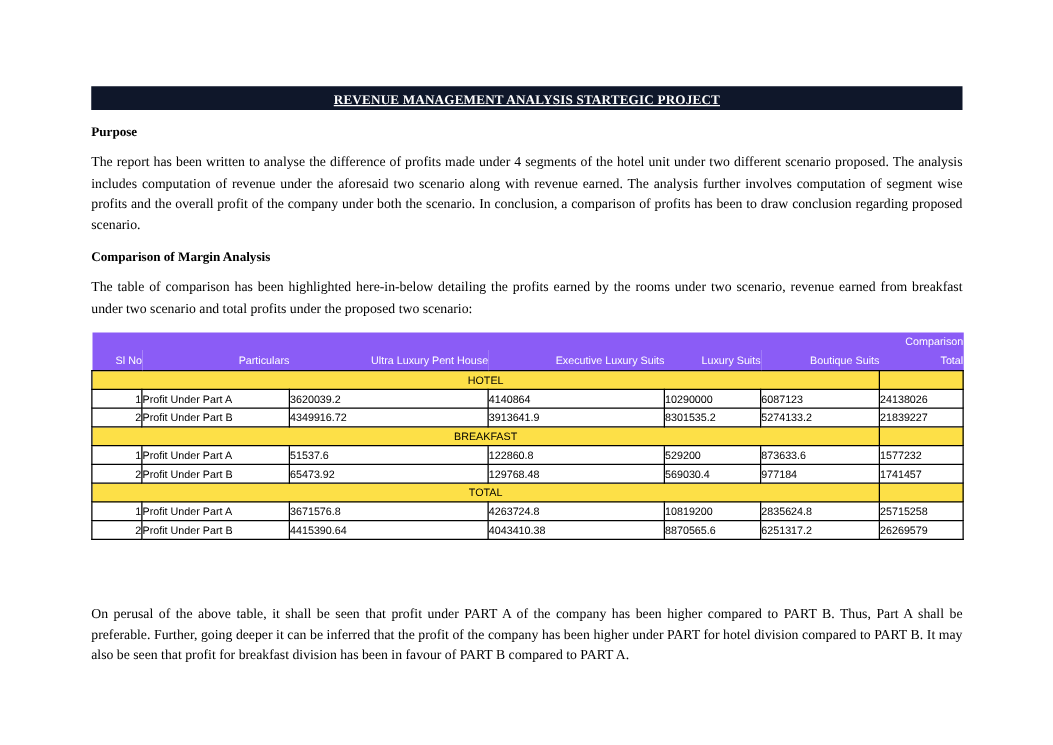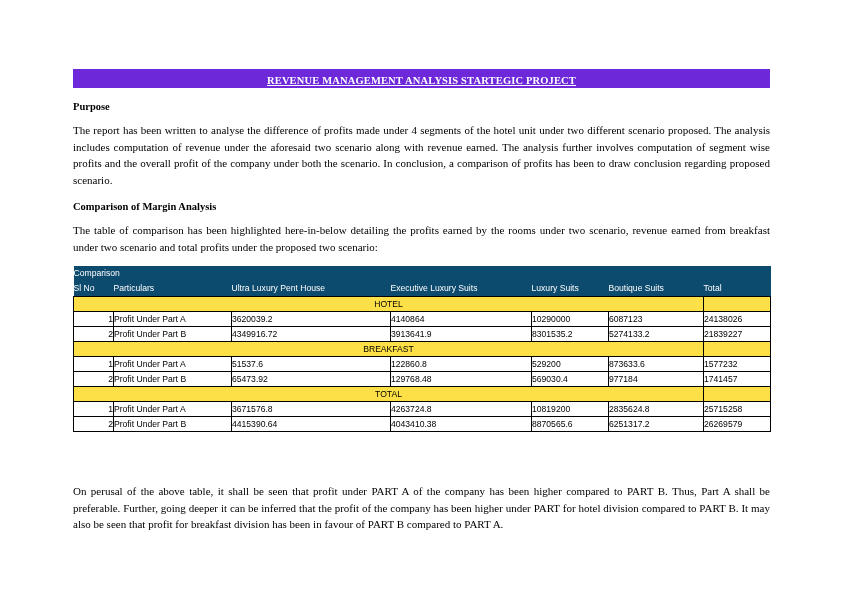--- a/index.html
+++ b/index.html
@@ -23,21 +23,21 @@
   }
   .content {
     position: absolute;
     left: 73px;
     top: 69px;
     width: 697px;
   }
 
   
   .title-banner {
-    background: #6d28d9;
+    background: #0f172a;
     height: 19px;
     line-height: 19px;
     text-align: center;
     width: 697px;
     margin: 0;
     overflow: hidden;
   }
   .title-banner .title-text {
     color: #ffffff;
     font-family: "Liberation Serif", "DejaVu Serif", serif;
@@ -77,26 +77,26 @@
     font-family: "Liberation Sans", "DejaVu Sans", sans-serif;
     table-layout: fixed;
   }
   table.cmp td, table.cmp th {
     padding: 0;
     margin: 0;
     font-weight: normal;
     vertical-align: middle;
   }
   .hdr-block td {
-    background: #0c4a6e;
+    background: #8b5cf6;
     color: #ffffff;
     border: none;
     font-size: 8.6px;
     height: 15px;
-    text-align: left;
+    text-align: right;
   }
   .hdr-top td {
     height: 14px;
     font-size: 8.6px;
   }
   .hdr-labels td {
     height: 16px;
     font-size: 8.6px;
   }
   .body-row td {

